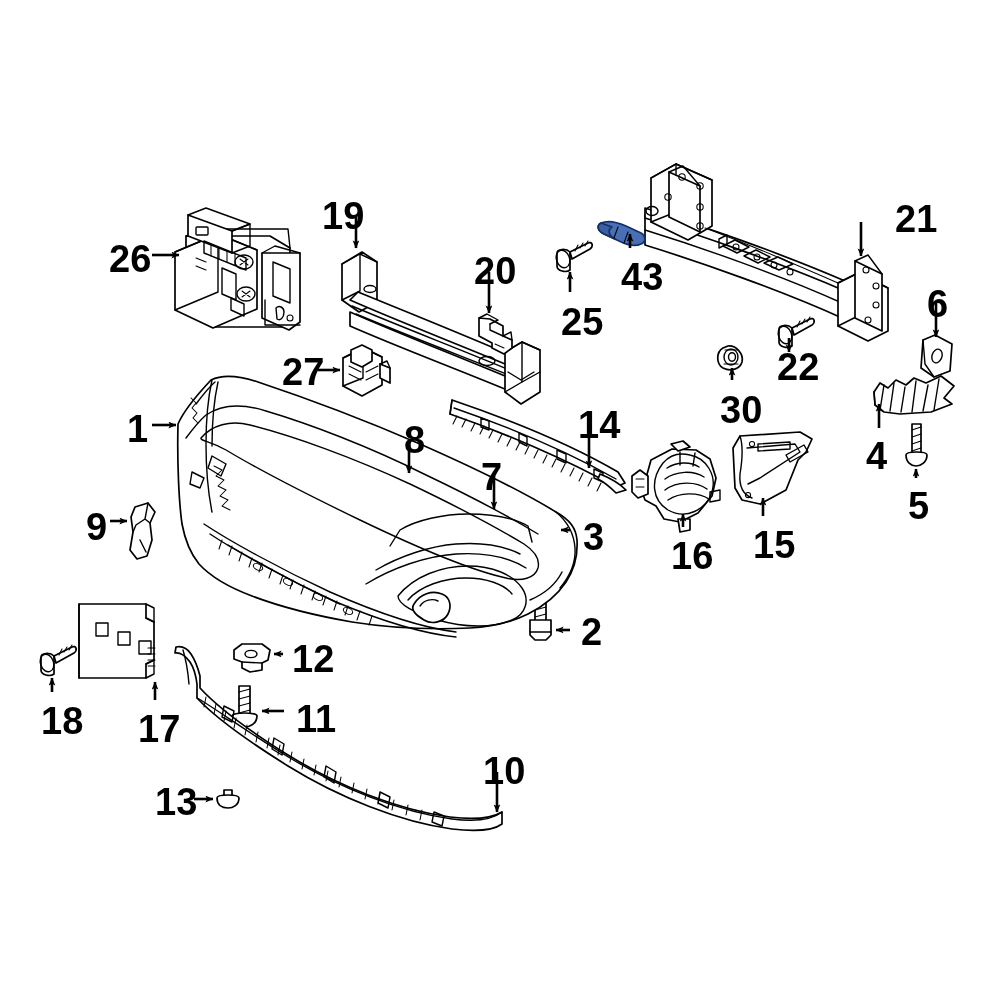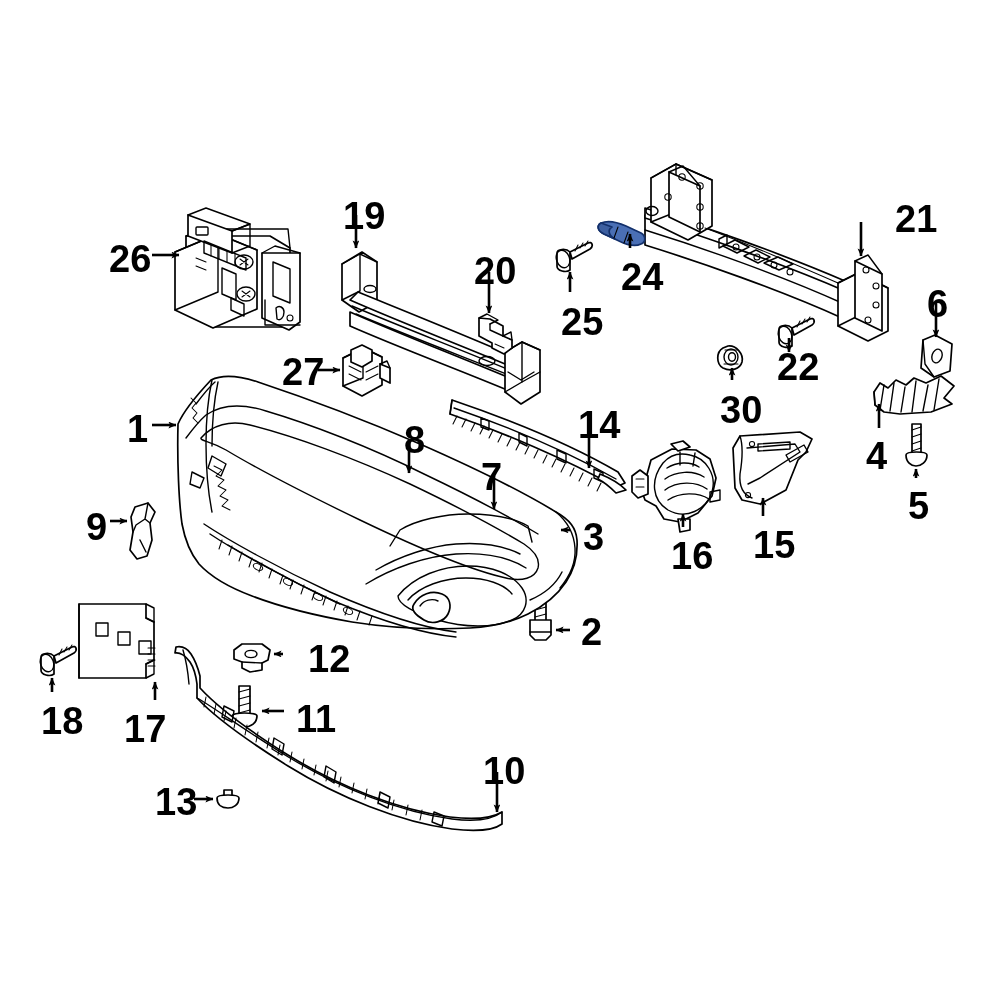--- a/index.html
+++ b/index.html
@@ -477,30 +477,30 @@
   <div class="callout" style="left:581px; top:613px;">2</div>
   <div class="callout" style="left:583px; top:518px;">3</div>
   <div class="callout" style="left:866px; top:437px;">4</div>
   <div class="callout" style="left:908px; top:487px;">5</div>
   <div class="callout" style="left:927px; top:285px;">6</div>
   <div class="callout" style="left:481px; top:458px;">7</div>
   <div class="callout" style="left:404px; top:421px;">8</div>
   <div class="callout" style="left:86px;  top:508px;">9</div>
   <div class="callout" style="left:483px; top:752px;">10</div>
   <div class="callout" style="left:296px; top:700px;">11</div>
-  <div class="callout" style="left:292px; top:640px;margin-left:16px;">12</div>
+  <div class="callout" style="left:292px; top:640px;">12</div>
   <div class="callout" style="left:155px; top:783px;">13</div>
   <div class="callout" style="left:578px; top:406px;">14</div>
   <div class="callout" style="left:753px; top:526px;">15</div>
   <div class="callout" style="left:671px; top:537px;">16</div>
-  <div class="callout" style="left:124px; top:710px;">17</div>
+  <div class="callout" style="left:138px; top:710px;">17</div>
   <div class="callout" style="left:41px;  top:702px;">18</div>
-  <div class="callout" style="left:343px; top:197px;">19</div>
+  <div class="callout" style="left:322px; top:197px;">19</div>
   <div class="callout" style="left:474px; top:252px;text-align:center;">20</div>
   <div class="callout" style="left:847px; top:200px;margin-left:48px;">21</div>
   <div class="callout" style="left:777px; top:348px;">22</div>
   <div class="callout" style="left:720px; top:391px;">30</div>
-  <div class="callout" style="left:621px; top:258px;">24</div>
+  <div class="callout" style="left:621px; top:258px;">43</div>
   <div class="callout" style="left:561px; top:303px;">25</div>
   <div class="callout" style="left:109px; top:240px;">26</div>
   <div class="callout" style="left:282px; top:353px;">27</div>
 
 </div>
 
 </body></html>

